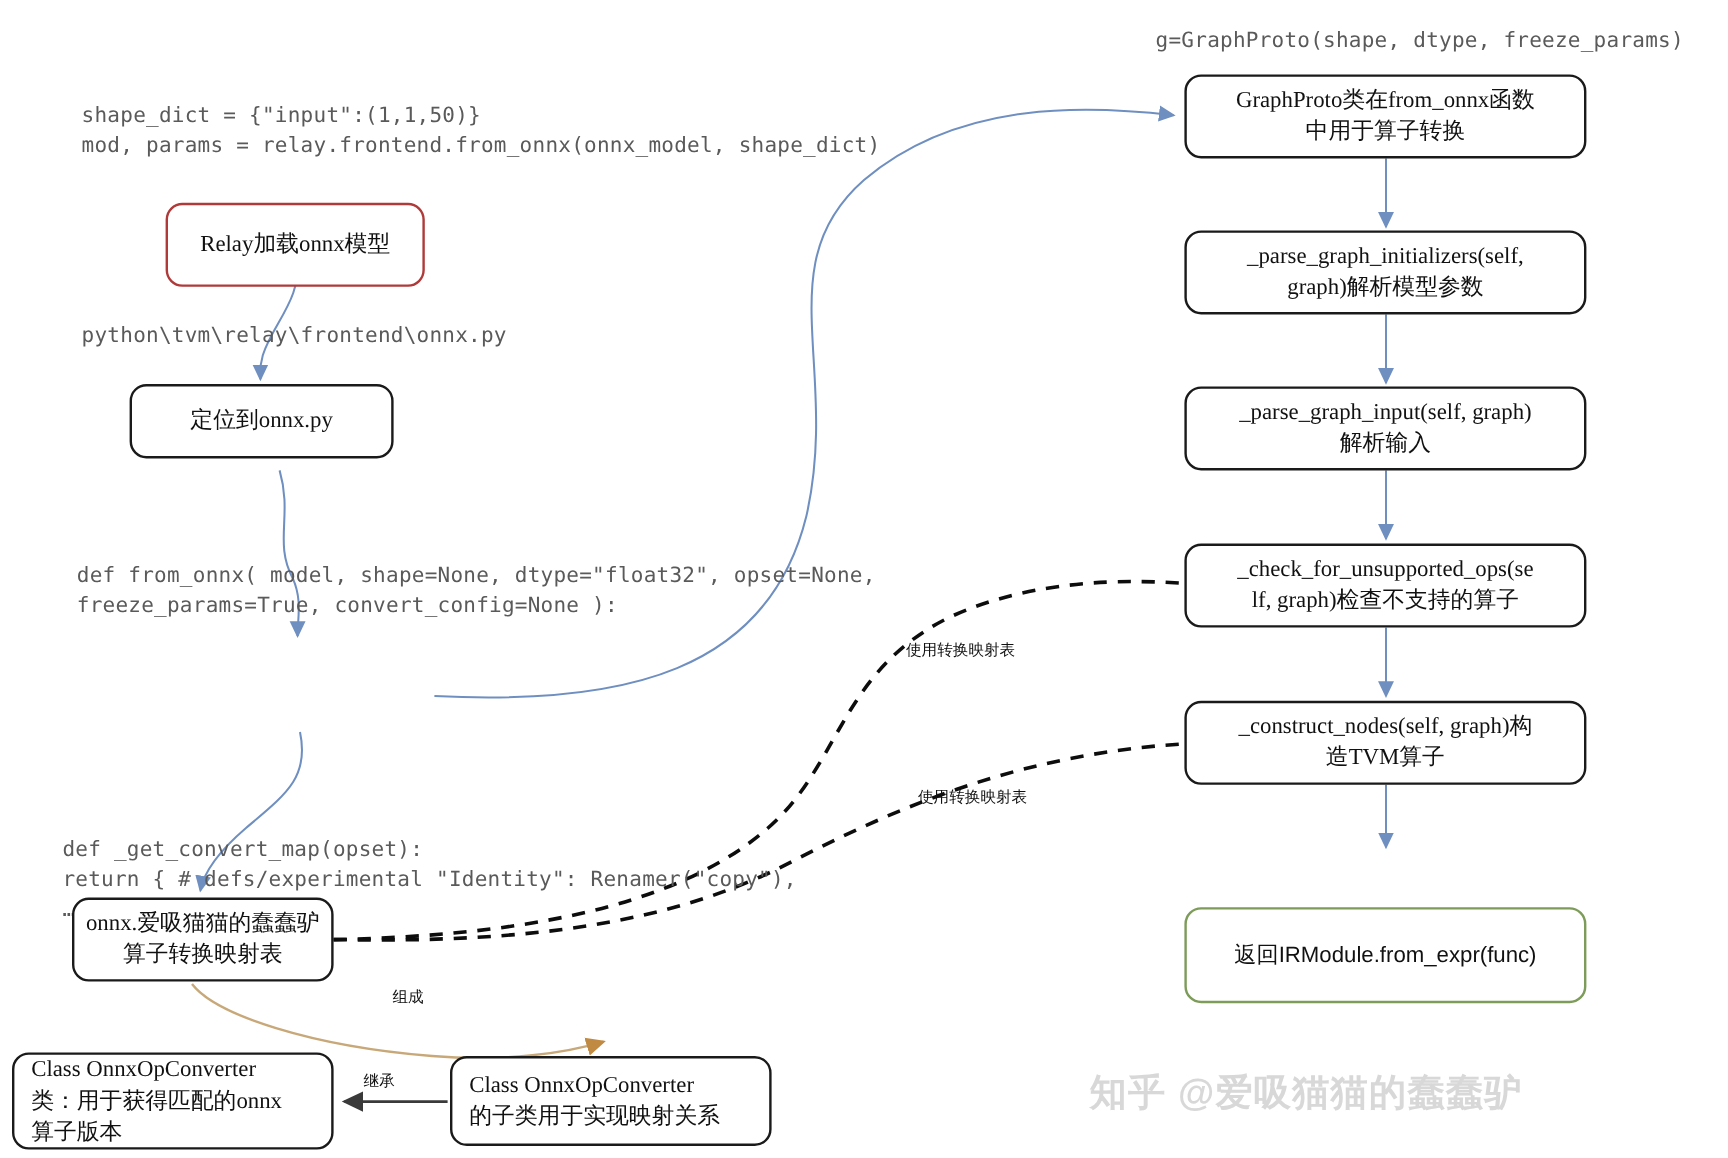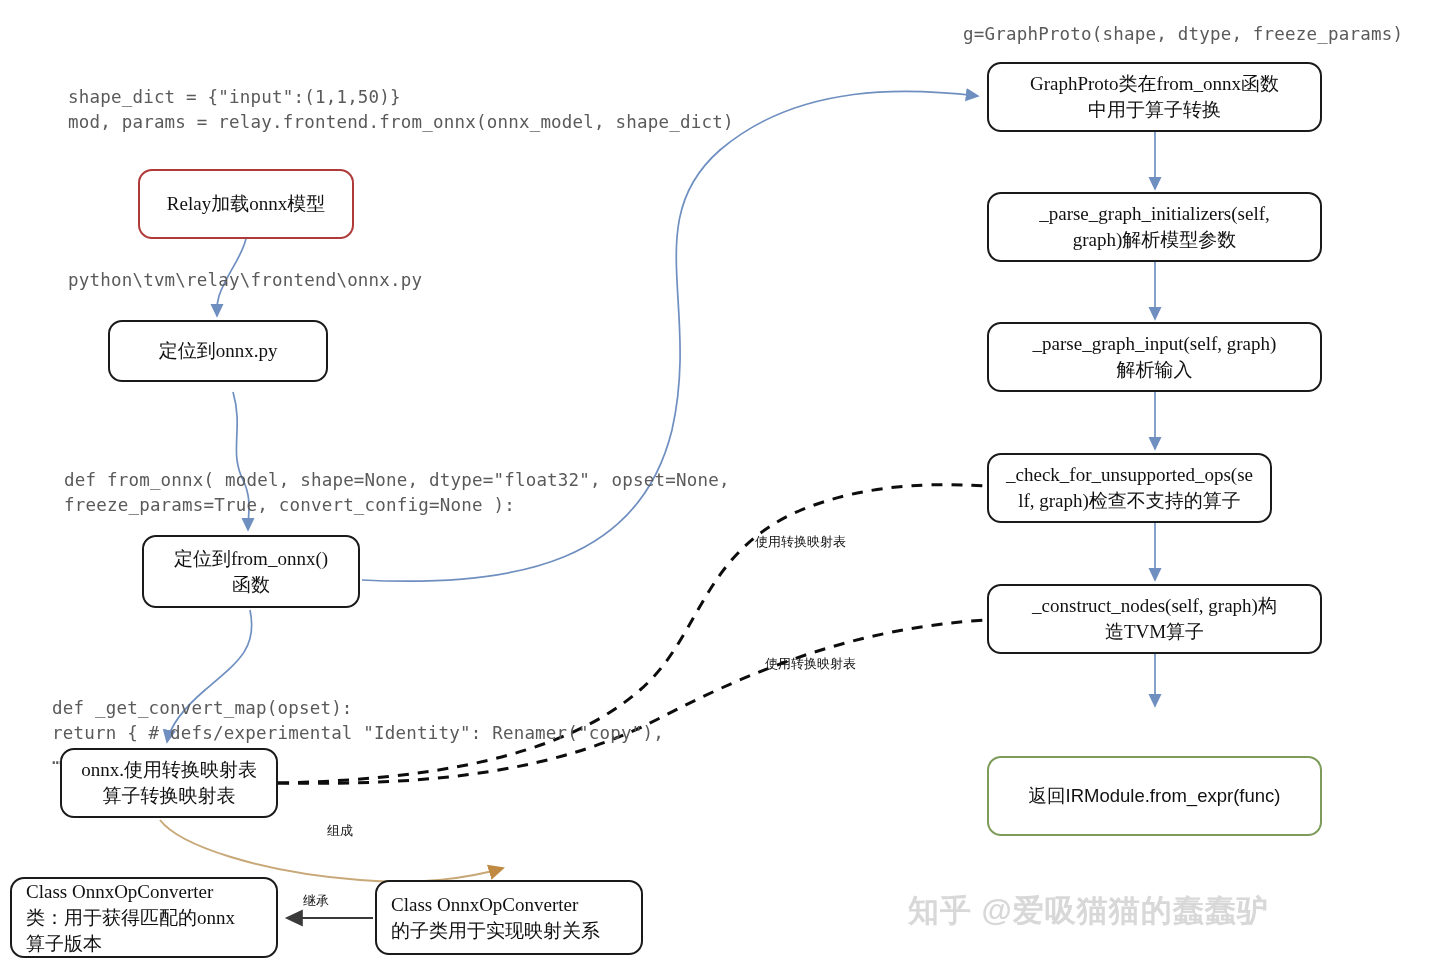--- a/index.html
+++ b/index.html
@@ -108,27 +108,23 @@
   <div class="code" style="left: 963px; top: 22px; white-space: pre;">g=GraphProto(shape, dtype, freeze_params)</div>
 
   <div class="node red" style="left:138px;top:142px;width:216px;height:70px;margin-top:27px;">
     <span class="node-text" style="white-space: pre-line;">Relay加载onnx模型</span>
   </div>
 
   <div class="node" style="left:108px;top:320px;width:220px;height:62px;">
     <span class="node-text" style="white-space: pre-line;">定位到onnx.py</span>
   </div>
 
-  <div class="node" style="left:142px;top:535px;width:218px;height:73px;">
-    <span class="node-text" style="white-space: pre-line;">定位到from_onnx()
-函数</span>
-  </div>
 
   <div class="node" style="left:60px;top:748px;width:218px;height:70px;">
-    <span class="node-text" style="white-space: pre-line;">onnx.使用转换映射表
+    <span class="node-text" style="white-space: pre-line;">onnx.爱吸猫猫的蠢蠢驴
 算子转换映射表</span>
   </div>
 
   <div class="node" style="left:10px;top:877px;width:268px;height:81px;justify-content:flex-start;text-align:left;padding-left:14px;">
     <span class="node-text" style="white-space: pre-line;">Class OnnxOpConverter
 类：用于获得匹配的onnx
 算子版本</span>
   </div>
 
   <div class="node" style="left:375px;top:880px;width:268px;height:75px;justify-content:flex-start;text-align:left;padding-left:14px;">
@@ -144,21 +140,21 @@
   <div class="node" style="left:987px;top:322px;width:335px;height:70px;">
     <span class="node-text" style="white-space: pre-line;">_parse_graph_input(self, graph)
 解析输入</span>
   </div>
 
   <div class="node" style="left:987px;top:192px;width:335px;height:70px;">
     <span class="node-text" style="white-space: pre-line;">_parse_graph_initializers(self,
 graph)解析模型参数</span>
   </div>
 
-  <div class="node" style="left:987px;top:453px;width:285px;height:70px;">
+  <div class="node" style="left:987px;top:453px;width:335px;height:70px;">
     <span class="node-text" style="white-space: pre-line;">_check_for_unsupported_ops(se
 lf, graph)检查不支持的算子</span>
   </div>
 
   <div class="node" style="left:987px;top:584px;width:335px;height:70px;">
     <span class="node-text" style="white-space: pre-line;">_construct_nodes(self, graph)构
 造TVM算子</span>
   </div>
 
   <div class="node green sans" style="left:987px;top:710px;width:335px;height:80px;margin-top:46px;">

